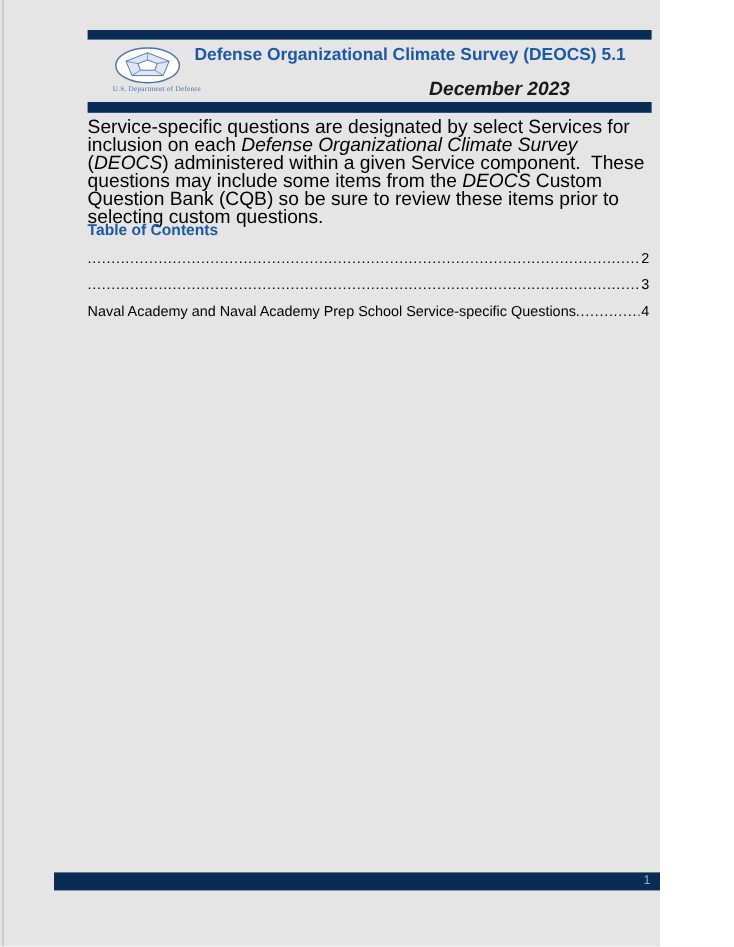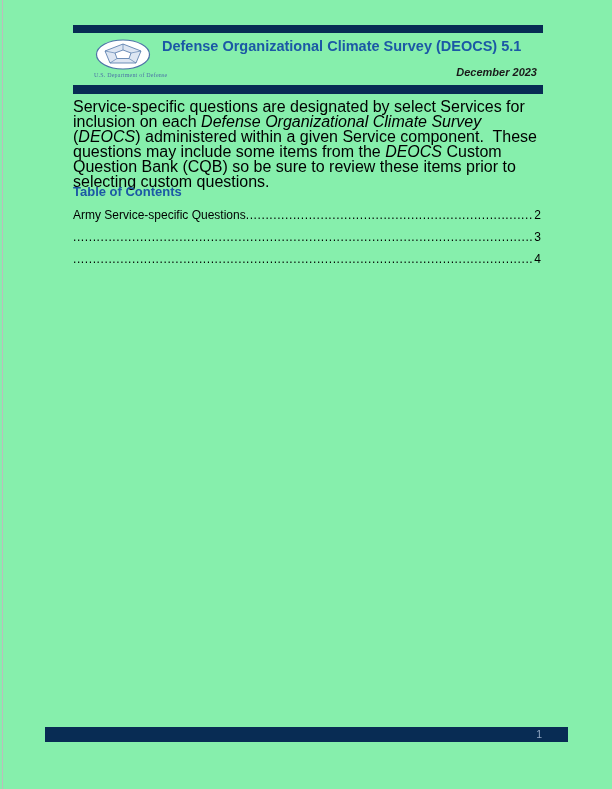--- a/index.html
+++ b/index.html
@@ -2,23 +2,23 @@
 <html><head>
 <meta charset="utf-8">
 <style>
   html, body {
     margin: 0;
     padding: 0;
     background: #ffffff;
   }
   .page {
     position: relative;
-    width: 612px;
+    width: 550px;
     height: 789px;
-    background: #86efac;
+    background: #e5e5e5;
     font-family: "Liberation Sans", sans-serif;
     color: #000000;
     overflow: hidden;
   }
   .left-edge-line {
     position: absolute;
     left: 2px;
     top: 0;
     width: 1px;
     height: 789px;
@@ -57,21 +57,21 @@
     font-size: 14.5px;
     font-weight: bold;
     color: #1b58a5;
     line-height: 17.5px;
     white-space: nowrap;
   }
   .doc-date {
     position: absolute;
     right: 75px;
     top: 66px;
-    font-size: 11px;
+    font-size: 16px;
     font-style: italic;
     font-weight: bold;
     color: #1a1a1a;
   }
 
   .intro {
     position: absolute;
     left: 73px;
     top: 99px;
     width: 470px;
@@ -168,31 +168,31 @@
   <div class="doc-date">December 2023</div>
 
   <div class="bar bar-sub"></div>
 
   <p class="intro"><span class="seg-normal">Service-specific questions are designated by select Services for inclusion on each </span><span class="seg-italic">Defense Organizational Climate Survey</span><span class="seg-normal"> (</span><span class="seg-italic">DEOCS</span><span class="seg-normal">) administered within a given Service component.  These questions may include some items from the </span><span class="seg-italic">DEOCS</span><span class="seg-normal"> Custom Question Bank (CQB) so be sure to review these items prior to selecting custom questions.</span></p>
 
   <h2 class="toc-heading">Table of Contents</h2>
 
   <div class="toc-list">
   <div class="toc-row">
-    <span class="toc-label">Army Service-specific Questions</span>
     <span class="toc-dots">......................................................................................................................................................................................................................</span>
     <span class="toc-page">2</span>
   </div>
 
   <div class="toc-row">
     <span class="toc-dots">......................................................................................................................................................................................................................</span>
     <span class="toc-page">3</span>
   </div>
 
   <div class="toc-row">
+    <span class="toc-label">Naval Academy and Naval Academy Prep School Service-specific Questions</span>
     <span class="toc-dots">......................................................................................................................................................................................................................</span>
     <span class="toc-page">4</span>
   </div>
 </div>
 
   <div class="footer-bar">
     <span class="footer-page-num">1</span>
   </div>
 
 </div>

